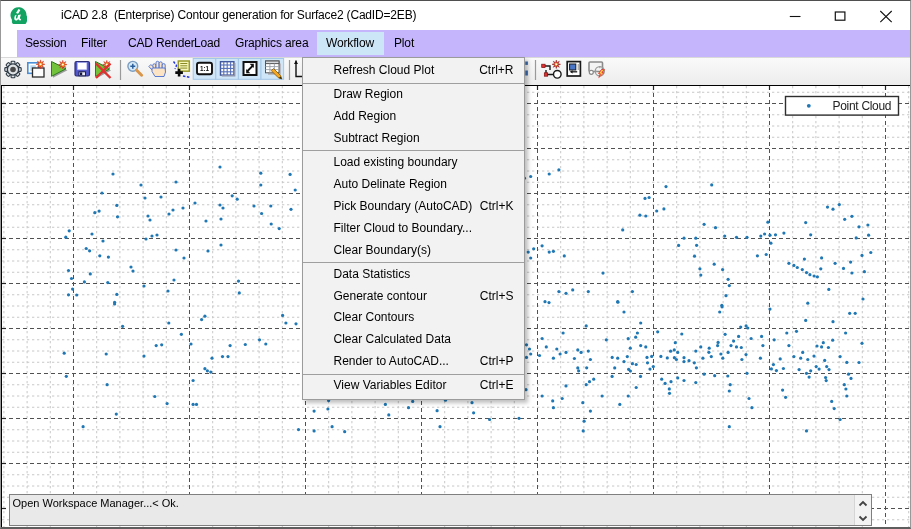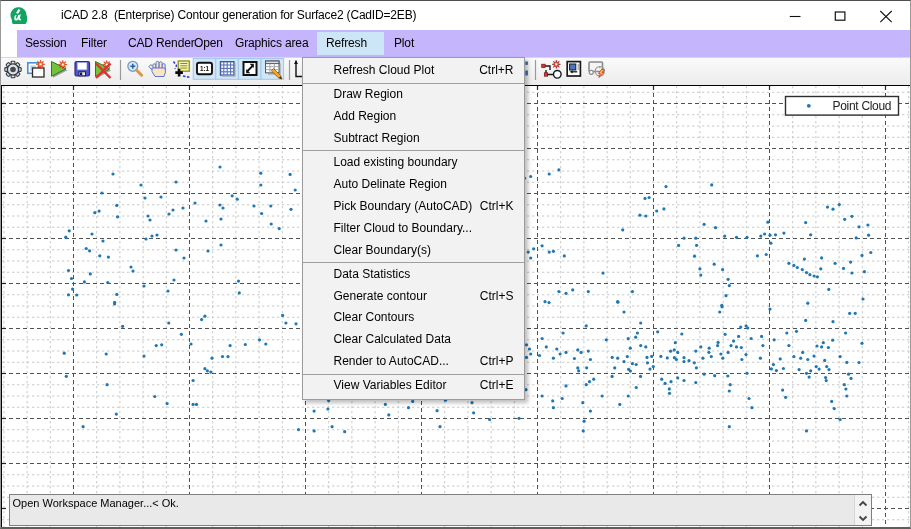--- a/index.html
+++ b/index.html
@@ -522,24 +522,24 @@
 <svg id="winbtns" width="140" height="29" viewBox="771 0 140 29">
 <line x1="790.8" y1="15.5" x2="801.5" y2="15.5" stroke="#111" stroke-width="1.1"></line>
 <rect x="836.3" y="11" width="9.6" height="8.2" fill="none" stroke="#111" stroke-width="1.2"></rect>
 <path d="M881.3,10 L892.7,21.2 M892.7,10 L881.3,21.2" stroke="#111" stroke-width="1.1"></path>
 </svg>
 </div>
 <div id="menubar">
       <span class="mbi" style="left:8px">Session</span>
       <span class="mbi" style="left:64px">Filter</span>
       <span class="mbi" style="left:111px">CAD Render</span>
-      <span class="mbi" style="left:177px">Open</span>
+      <span class="mbi" style="left:177px">Load</span>
       <span class="mbi" style="left:218px">Graphics area</span>
       <span id="wfhl"></span>
-      <span class="mbi" style="left:309px">Refresh</span>
+      <span class="mbi" style="left:309px">Workflow</span>
       <span class="mbi" style="left:377px">Plot</span>
     </div>
 <div id="toolbar">
       <svg class="tbicons" width="911" height="29" viewBox="0 56 911 29">
         <g transform="translate(12,69.5)">
           <rect x="-1.9" y="-8.2" width="3.8" height="5" rx="0.8" transform="rotate(0)" fill="#dfe3e6" stroke="#2e3a45" stroke-width="1.1"></rect>
           <rect x="-1.9" y="-8.2" width="3.8" height="5" rx="0.8" transform="rotate(45)" fill="#dfe3e6" stroke="#2e3a45" stroke-width="1.1"></rect>
           <rect x="-1.9" y="-8.2" width="3.8" height="5" rx="0.8" transform="rotate(90)" fill="#dfe3e6" stroke="#2e3a45" stroke-width="1.1"></rect>
           <rect x="-1.9" y="-8.2" width="3.8" height="5" rx="0.8" transform="rotate(135)" fill="#dfe3e6" stroke="#2e3a45" stroke-width="1.1"></rect>
           <rect x="-1.9" y="-8.2" width="3.8" height="5" rx="0.8" transform="rotate(180)" fill="#dfe3e6" stroke="#2e3a45" stroke-width="1.1"></rect>

